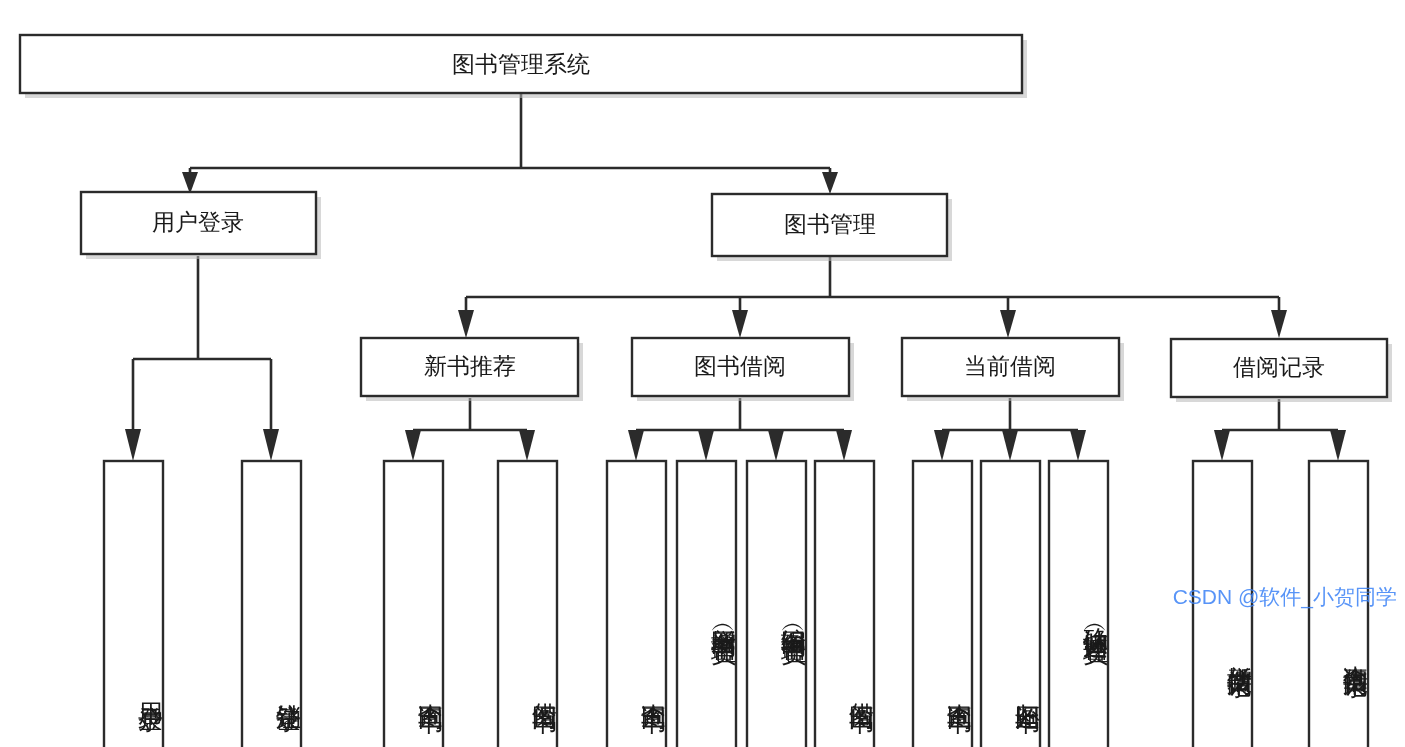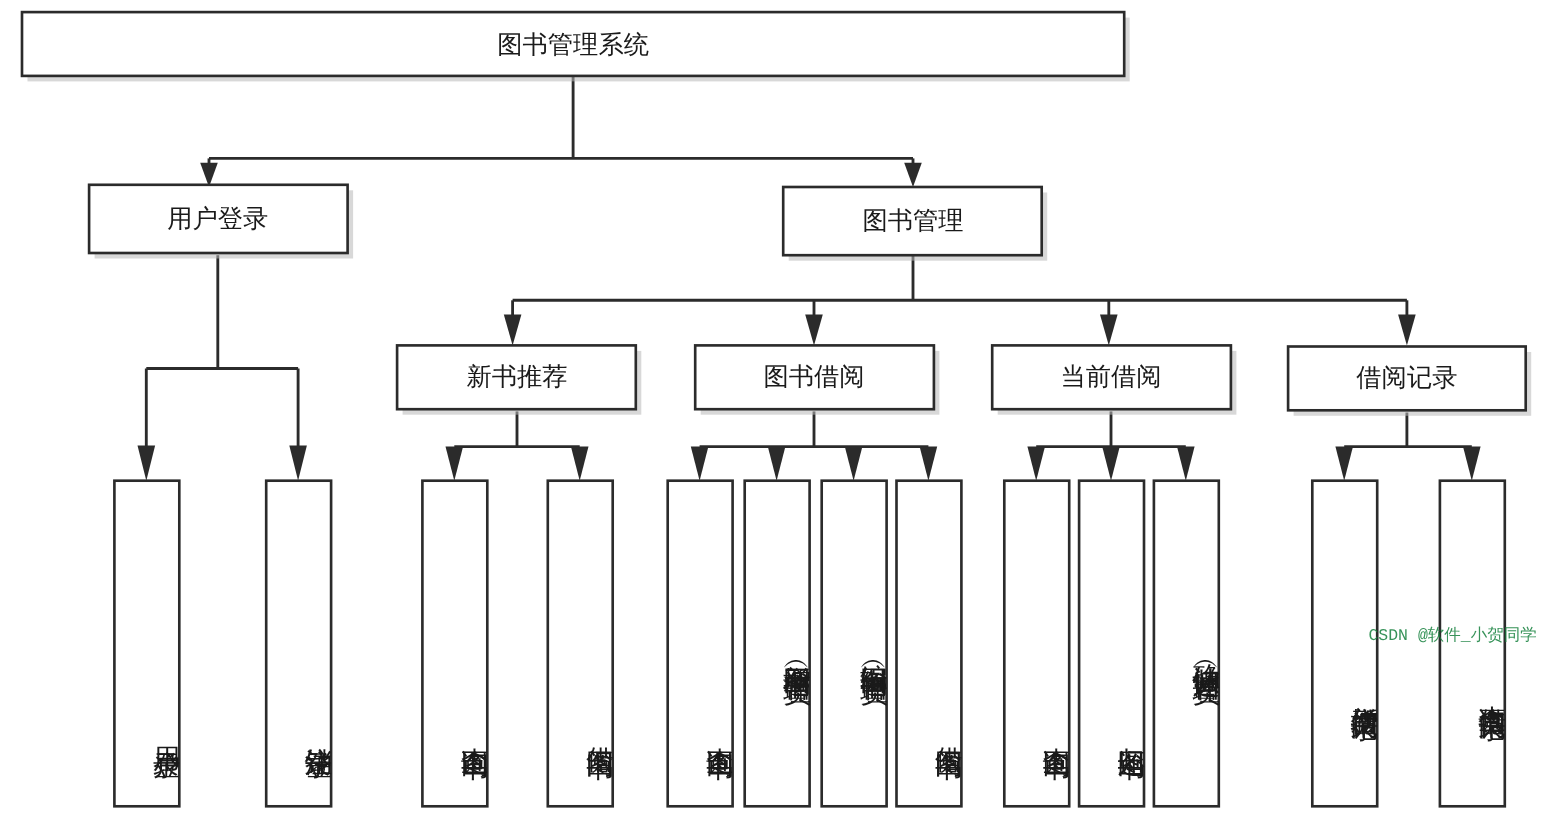--- a/index.html
+++ b/index.html
@@ -11,20 +11,21 @@
     width: 1405px;
     height: 747px;
     font-family: "Liberation Sans", "DejaVu Sans", sans-serif;
     overflow: hidden;
   }
   #diagram-root {
     position: relative;
     width: 1405px;
     height: 591px;
     background: #ffffff;
+    margin-top: 24px;
   }
   svg#flow {
     position: absolute;
     left: 0;
     top: 0;
     width: 1405px;
     height: 747px;
   }
   .node-rect {
     fill: #ffffff;
@@ -63,23 +64,23 @@
     text-orientation: upright;
     letter-spacing: 2px;
     line-height: 1;
     white-space: nowrap;
     pointer-events: none;
   }
   .watermark {
     position: absolute;
     right: 8px;
     bottom: 4px;
-    font-family: Liberation Mono, monospace;
-    font-size: 15px;
-    color: #15803d;
+    font-family: Liberation Sans, sans-serif;
+    font-size: 21px;
+    color: #3b82f6;
     opacity: 0.85;
     white-space: nowrap;
   }
 </style>
 </head>
 <body>
 
 <div id="diagram-root">
 
   <svg id="flow" viewBox="0 0 1405 747">

